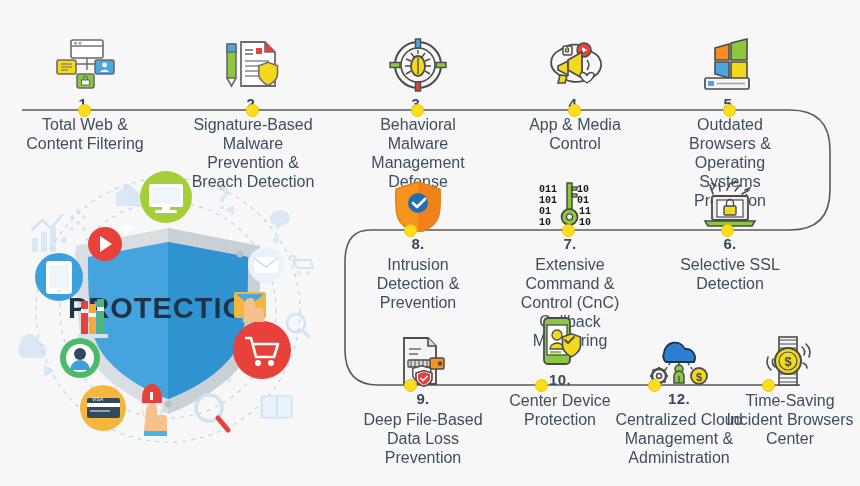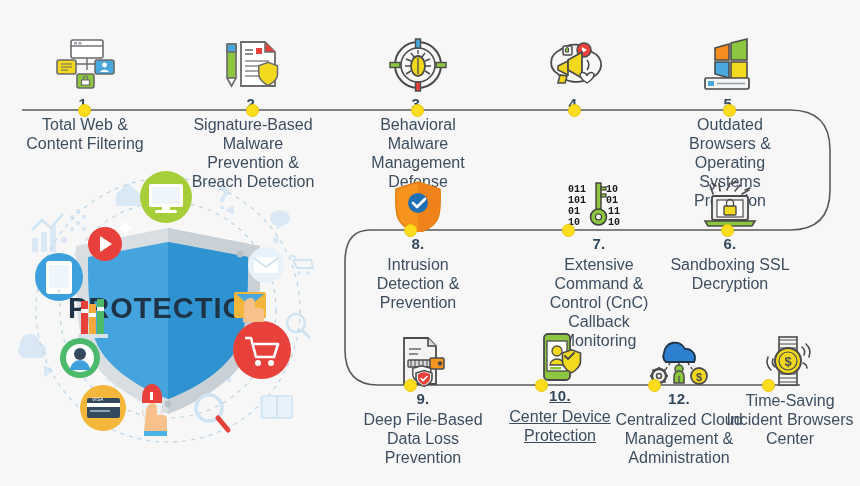--- a/index.html
+++ b/index.html
@@ -288,20 +288,21 @@
         <circle cx="38" cy="12" r="7" fill="#e8413b" stroke="#4b4b4b" stroke-width="1.5"></circle>
         <path d="M36 9 l5 3 l-5 3z" fill="#fff"></path>
         <path d="M12 28 l10 -5 v14 l-10 -5z" fill="#f2d91e" stroke="#4b4b4b" stroke-width="1.6"></path>
         <path d="M22 22 l14 -8 v26 l-14 -8z" fill="#f2d91e" stroke="#4b4b4b" stroke-width="1.8"></path>
         <path d="M14 37 l-2 8 h7 l2 -7z" fill="#f2d91e" stroke="#4b4b4b" stroke-width="1.6"></path>
         <path d="M41 22 a6 7 0 0 1 0 10" fill="none" stroke="#4b4b4b" stroke-width="1.6"></path>
         <path d="M34 36 a4 4 0 0 1 7 2 a4 4 0 0 1 7 -2 c0 5 -7 9 -7 9 s-7 -4 -7 -9z" fill="#fff" stroke="#4b4b4b" stroke-width="1.4"></path>
       </svg>
     </div>
     <div class="num">4.</div>
+    <div class="lbl">App &amp; Media Control</div>
   </div>
   <div class="dot" style="left:568px;top:104px;"></div>
 
   <div class="step row1" style="left:665px;top:30px;">
     <div class="icon-wrap">
       <svg width="58" height="54" viewBox="0 0 58 54">
         <path d="M14 10 l14 -4 v16 h-14z" fill="#f68b1f" stroke="#4b4b4b" stroke-width="1.6"></path>
         <path d="M30 5 l16 -4 v21 h-16z" fill="#8dc63f" stroke="#4b4b4b" stroke-width="1.6"></path>
         <path d="M14 24 h14 v16 l-14 -4z" fill="#4aa8de" stroke="#4b4b4b" stroke-width="1.6"></path>
         <path d="M30 24 h16 v21 l-16 -4z" fill="#f2d91e" stroke="#4b4b4b" stroke-width="1.6"></path>
@@ -322,21 +323,21 @@
         <path d="M25 2 L47 9 c0 0 1 21 -2 29 c-3 8 -14 13 -20 15 z" fill="#f0821a"></path>
         <circle cx="25" cy="23" r="10" fill="#1f6fb5"></circle>
         <path d="M20 23 l4 4 l8 -8" stroke="#fff" stroke-width="2.6" fill="none" stroke-linecap="round" stroke-linejoin="round"></path>
       </svg>
     </div>
     <div class="num">8.</div>
     <div class="lbl">Intrusion Detection &amp; Prevention</div>
   </div>
   <div class="dot" style="left:404px;top:224px;"></div>
 
-  <div class="step row2" style="left:534px;top:170px;">
+  <div class="step row2" style="left:505px;top:170px;">
     <div class="icon-wrap">
       <svg width="78" height="52" viewBox="0 0 78 52">
         <g font-family="'Liberation Mono', monospace" font-size="10" font-weight="bold" fill="#1a1a1a">
           <text x="8" y="12">011</text>
             <text x="46" y="12">10</text>
           <text x="8" y="23">101</text>
             <text x="46" y="23">01</text>
           <text x="8" y="34">01</text>
             <text x="48" y="34">11</text>
           <text x="8" y="45">10</text>
@@ -370,21 +371,21 @@
           <path d="M46 10 l5 -2"></path>
         </g>
         <rect x="13" y="16" width="36" height="24" rx="2" fill="#f0f0f0" stroke="#4b4b4b" stroke-width="1.8"></rect>
         <rect x="18" y="20" width="26" height="17" fill="#fff" stroke="#4b4b4b" stroke-width="1.2"></rect>
         <rect x="25" y="26" width="12" height="9" rx="1" fill="#f2d91e" stroke="#4b4b4b" stroke-width="1.4"></rect>
         <path d="M27.5 26 v-3 a3.5 3.5 0 0 1 7 0 v3" fill="none" stroke="#4b4b4b" stroke-width="1.4"></path>
         <path d="M6 41 h50 l-3 5 h-44z" fill="#8dc63f" stroke="#4b4b4b" stroke-width="1.6"></path>
       </svg>
     </div>
     <div class="num">6.</div>
-    <div class="lbl">Sandboxing SSL Decryption</div>
+    <div class="lbl">Selective SSL Detection</div>
   </div>
   <div class="dot" style="left:721px;top:224px;"></div>
 
   <div class="step row3" style="left:358px;top:325px;">
     <div class="icon-wrap">
       <svg width="58" height="52" viewBox="0 0 58 52">
         <path d="M10 3 h24 l8 8 v38 h-32z" fill="#f4f4f4" stroke="#4b4b4b" stroke-width="1.8"></path>
         <path d="M34 3 v8 h8" fill="#dcdcdc" stroke="#4b4b4b" stroke-width="1.6"></path>
         <path d="M15 14 h12 M15 19 h9" stroke="#6b6b6b" stroke-width="1.6"></path>
         <rect x="14" y="25" width="24" height="7" rx="1" fill="#d9d9d9" stroke="#4b4b4b" stroke-width="1.3"></rect>
@@ -395,21 +396,21 @@
         <path d="M22 38 l8 -2.5 l8 2.5 v5.5 c0 5 -8 8 -8 8 s-8 -3 -8 -8z" fill="#fff" stroke="#4b4b4b" stroke-width="1.6"></path>
         <path d="M24 39 l6 -2 l6 2 v4.5 c0 4 -6 6.5 -6 6.5 s-6 -2.5 -6 -6.5z" fill="#e8413b"></path>
         <path d="M27 43.5 l2 2 l4 -4" stroke="#fff" stroke-width="1.6" fill="none" stroke-linecap="round"></path>
       </svg>
     </div>
     <div class="num">9.</div>
     <div class="lbl">Deep File-Based Data Loss Prevention</div>
   </div>
   <div class="dot" style="left:404px;top:379px;"></div>
 
-  <div class="step row3" style="left:495px;top:322px;text-decoration:underline;">
+  <div class="step row3" style="left:495px;top:306px;">
     <div class="icon-wrap">
       <svg width="56" height="52" viewBox="0 0 56 52">
         <rect x="12" y="2" width="26" height="46" rx="4" fill="#8dc63f" stroke="#4b4b4b" stroke-width="1.8"></rect>
         <rect x="15" y="9" width="20" height="30" fill="#fff" stroke="#4b4b4b" stroke-width="1.3"></rect>
         <circle cx="25" cy="19" r="5" fill="#f2d91e" stroke="#4b4b4b" stroke-width="1.3"></circle>
         <path d="M18 33 a7 6 0 0 1 14 0z" fill="#f2d91e" stroke="#4b4b4b" stroke-width="1.3"></path>
         <rect x="18" y="35" width="11" height="2.5" fill="#8dc63f"></rect>
         <path d="M32 17 l11 -4 l11 4 v10 c0 9 -11 14 -11 14 s-11 -5 -11 -14z" transform="translate(-4,3) scale(0.82) translate(10,5)" fill="#f2d91e" stroke="#4b4b4b" stroke-width="2"></path>
         <path d="M33 24 l3 3 l6 -6" stroke="#4b4b4b" stroke-width="1.8" fill="none" stroke-linecap="round" stroke-linejoin="round"></path>
       </svg>

